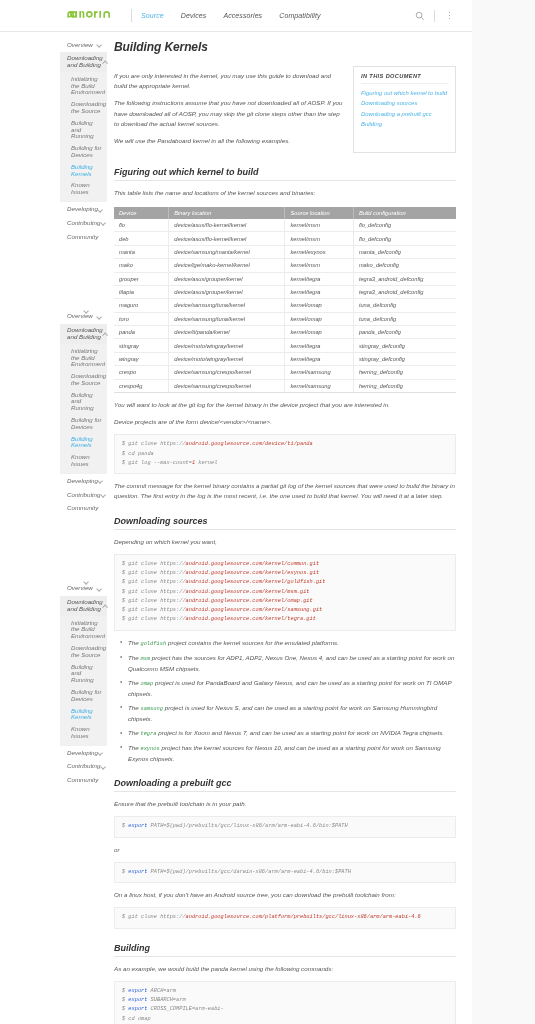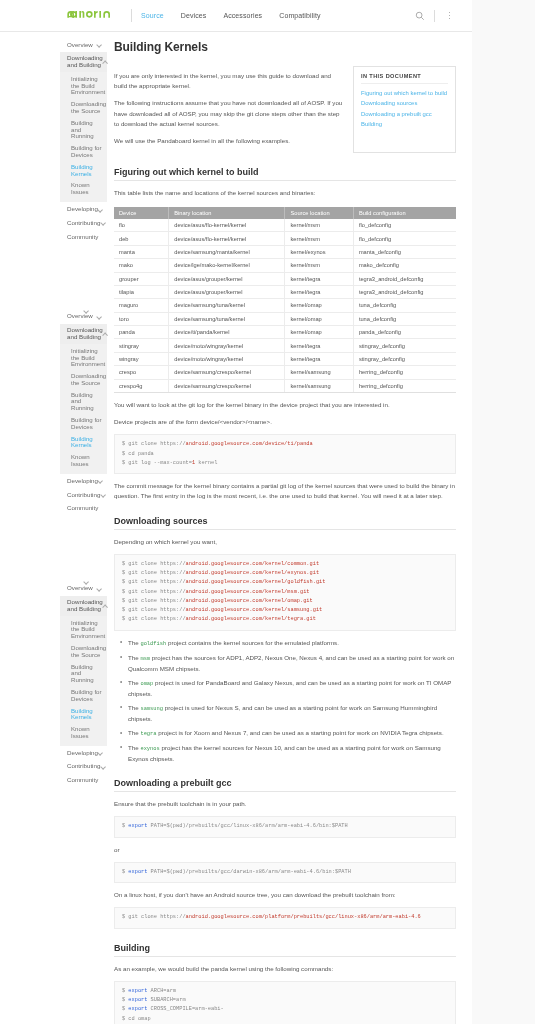--- a/index.html
+++ b/index.html
@@ -5,21 +5,21 @@
   * { box-sizing: border-box; }
   html, body { margin:0; padding:0; }
   body {
     width:535px; height:1024px;
     background:#f9f9f9;
     font-family:"Liberation Sans", sans-serif;
     font-size:6.5px;
     color:#444;
     overflow:hidden;
   }
-  .page { width:472px; height:1024px; position:relative; background:#fff; }
+  .page { width:472px; height:1024px; position:relative; background:#fff;font-style:italic; }
 
   
   .header {
     height:32px; background:#fff;
     display:flex; align-items:center;
     padding:0 16px 0 66px;
     border-bottom:1px solid #e8e8e8;
   }
   .logo { display:flex; align-items:center; }
   .logo svg { display:block; }

